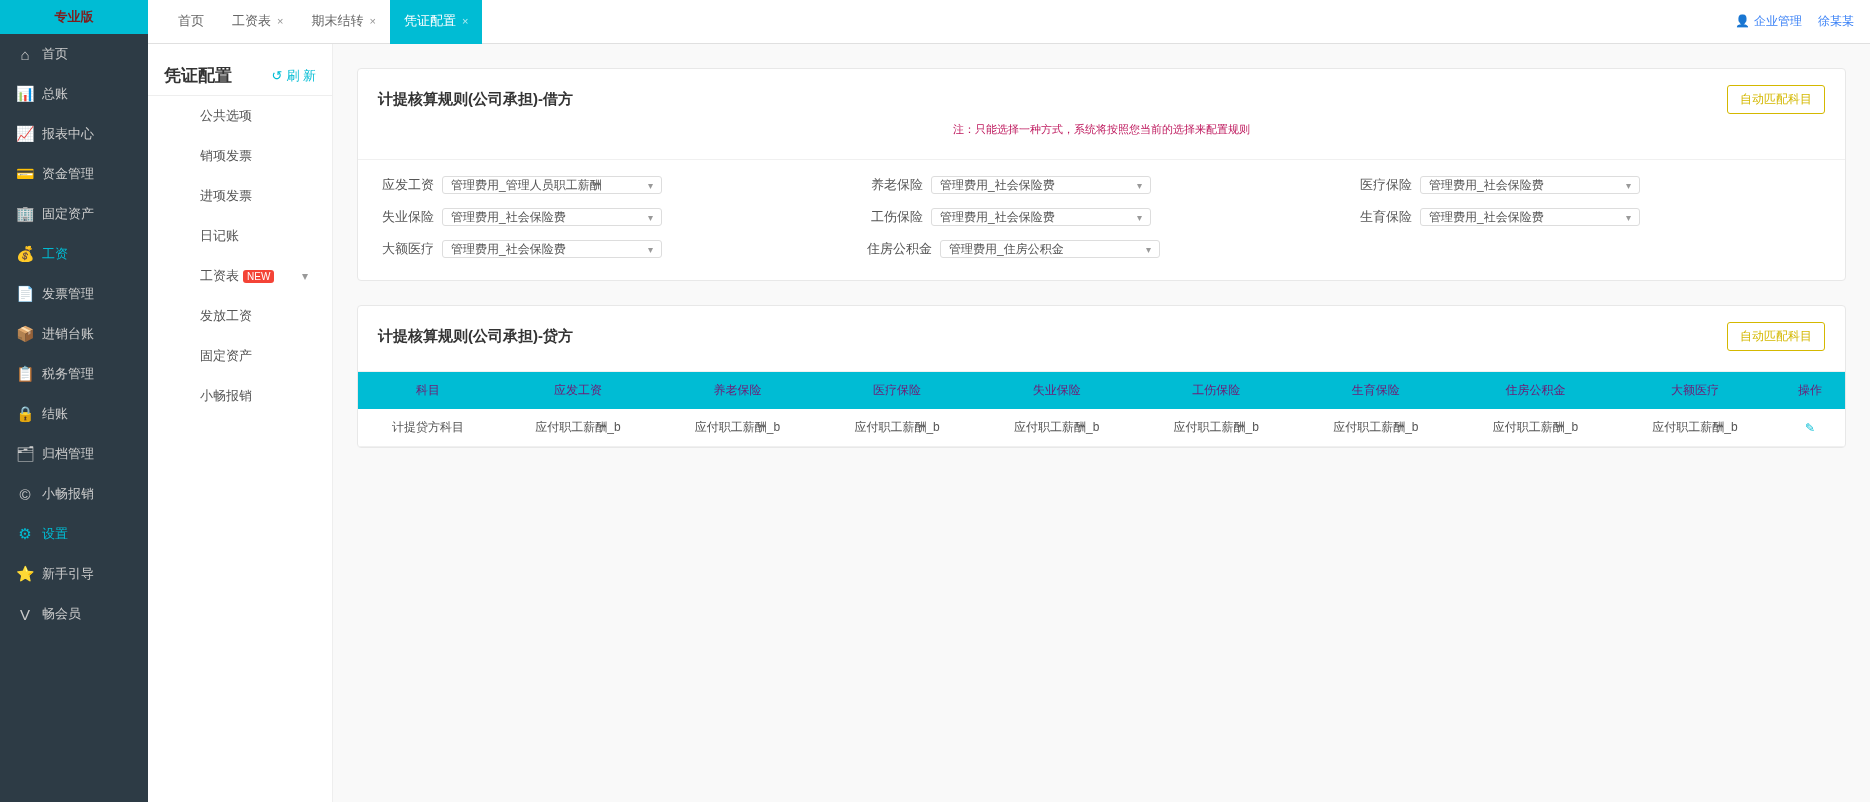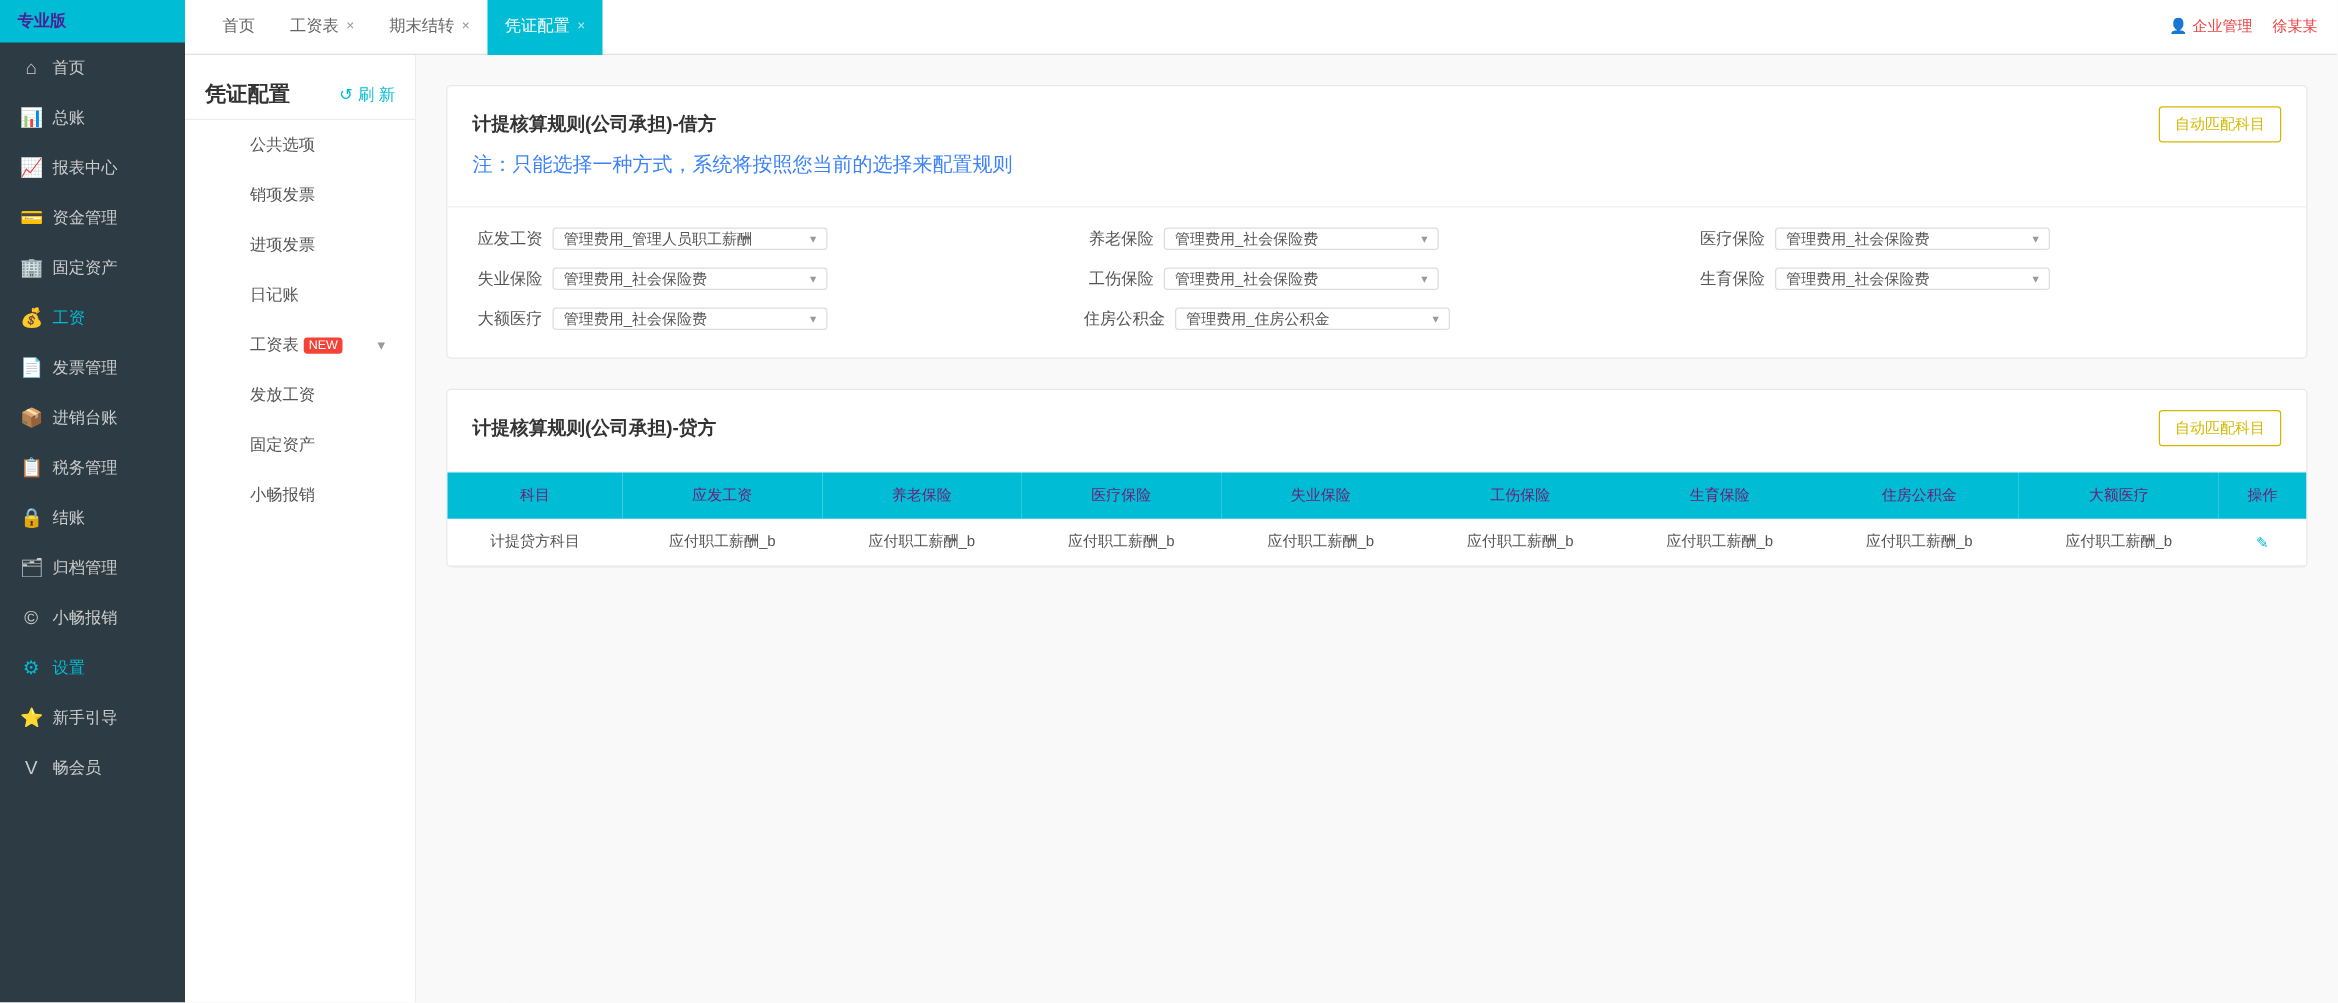--- a/index.html
+++ b/index.html
@@ -10,24 +10,25 @@
       width: 148px;
       background: #2d3b45;
       color: #ccc;
       display: flex;
       flex-direction: column;
       flex-shrink: 0;
       height: 100%;
     }
     .sidebar-header {
       background: #00bcd4;
-      color: #4c1d95;
+      color: #7f1d1d;
       font-size: 13px;
       padding: 8px 14px;
       font-weight: bold;
+      text-align: center;
     }
     .sidebar-item {
       display: flex;
       align-items: center;
       padding: 11px 16px;
       cursor: pointer;
       color: #ccc;
       font-size: 13px;
       gap: 8px;
     }
@@ -72,21 +73,21 @@
       font-size: 11px;
       opacity: 0.7;
       cursor: pointer;
     }
     .topbar-right {
       margin-left: auto;
       display: flex;
       align-items: center;
       gap: 16px;
       font-size: 12px;
-      color: #ef4444;
+      color: #3b82f6;
     }
     .refresh-btn {
       color: #00bcd4;
       cursor: pointer;
       font-size: 13px;
       display: flex;
       align-items: center;
       gap: 4px;
     }
 
@@ -149,23 +150,24 @@
       align-items: center;
       justify-content: space-between;
       margin-bottom: 8px;
     }
     .section-title {
       font-size: 15px;
       font-weight: bold;
       color: #333;
     }
     .section-note {
-      color: #3b82f6;
-      font-size: 16px;
+      color: #be185d;
+      font-size: 11px;
       margin-bottom: 10px;
+      text-align: center;
     }
     .auto-match-btn {
       border: 1px solid #d4b800;
       color: #d4b800;
       background: white;
       padding: 5px 12px;
       border-radius: 3px;
       cursor: pointer;
       font-size: 12px;
     }

